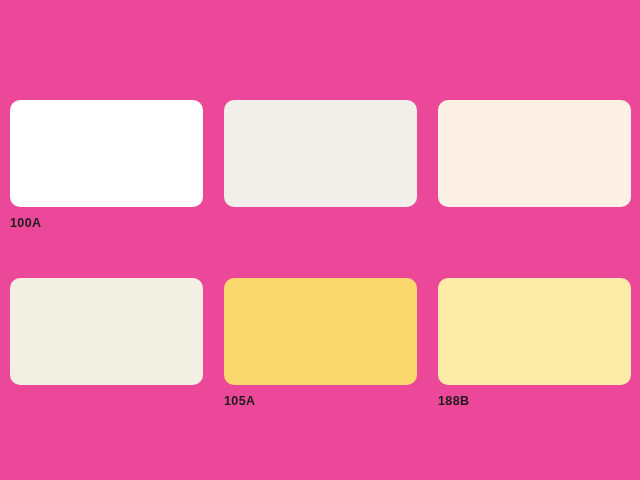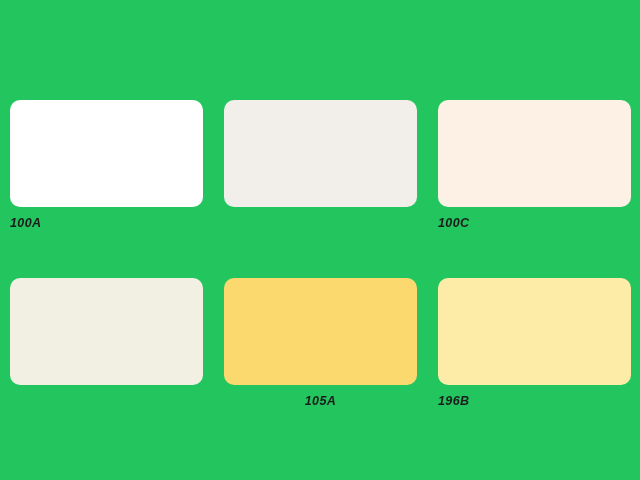--- a/index.html
+++ b/index.html
@@ -53,45 +53,44 @@
     font-weight: bold;
     letter-spacing: 0.4px;
     color: #1c1c1c;
     line-height: 14px;
     white-space: nowrap;
   }
 </style>
 </head>
 <body style="background: rgb(255, 255, 255);">
 
-<div id="swatch-page" style="background: #22c55e; font-style: italic;">
+<div id="swatch-page" style="background: #ec4899;">
   <div class="swatch-grid">
 
     <div class="swatch-cell">
       <div class="swatch-chip" style="background: rgb(255, 255, 255);"></div>
       <div class="swatch-label" style="color: rgb(28, 28, 28);">100A</div>
     </div>
 
     <div class="swatch-cell">
       <div class="swatch-chip" style="background: rgb(242, 239, 234);"></div>
     </div>
 
     <div class="swatch-cell">
       <div class="swatch-chip" style="background: rgb(253, 241, 230);"></div>
-      <div class="swatch-label" style="color: rgb(28, 28, 28);">100C</div>
     </div>
 
     <div class="swatch-cell">
       <div class="swatch-chip" style="background: rgb(242, 239, 227);"></div>
     </div>
 
     <div class="swatch-cell">
       <div class="swatch-chip" style="background: rgb(252, 217, 110);"></div>
-      <div class="swatch-label" style="color: rgb(28, 28, 28); text-align: center;">105A</div>
+      <div class="swatch-label" style="color: rgb(28, 28, 28);">105A</div>
     </div>
 
     <div class="swatch-cell">
       <div class="swatch-chip" style="background: rgb(253, 235, 168);"></div>
-      <div class="swatch-label" style="color: rgb(28, 28, 28);">196B</div>
+      <div class="swatch-label" style="color: rgb(28, 28, 28);">188B</div>
     </div>
 
   </div>
 </div>
 
 </body></html>

